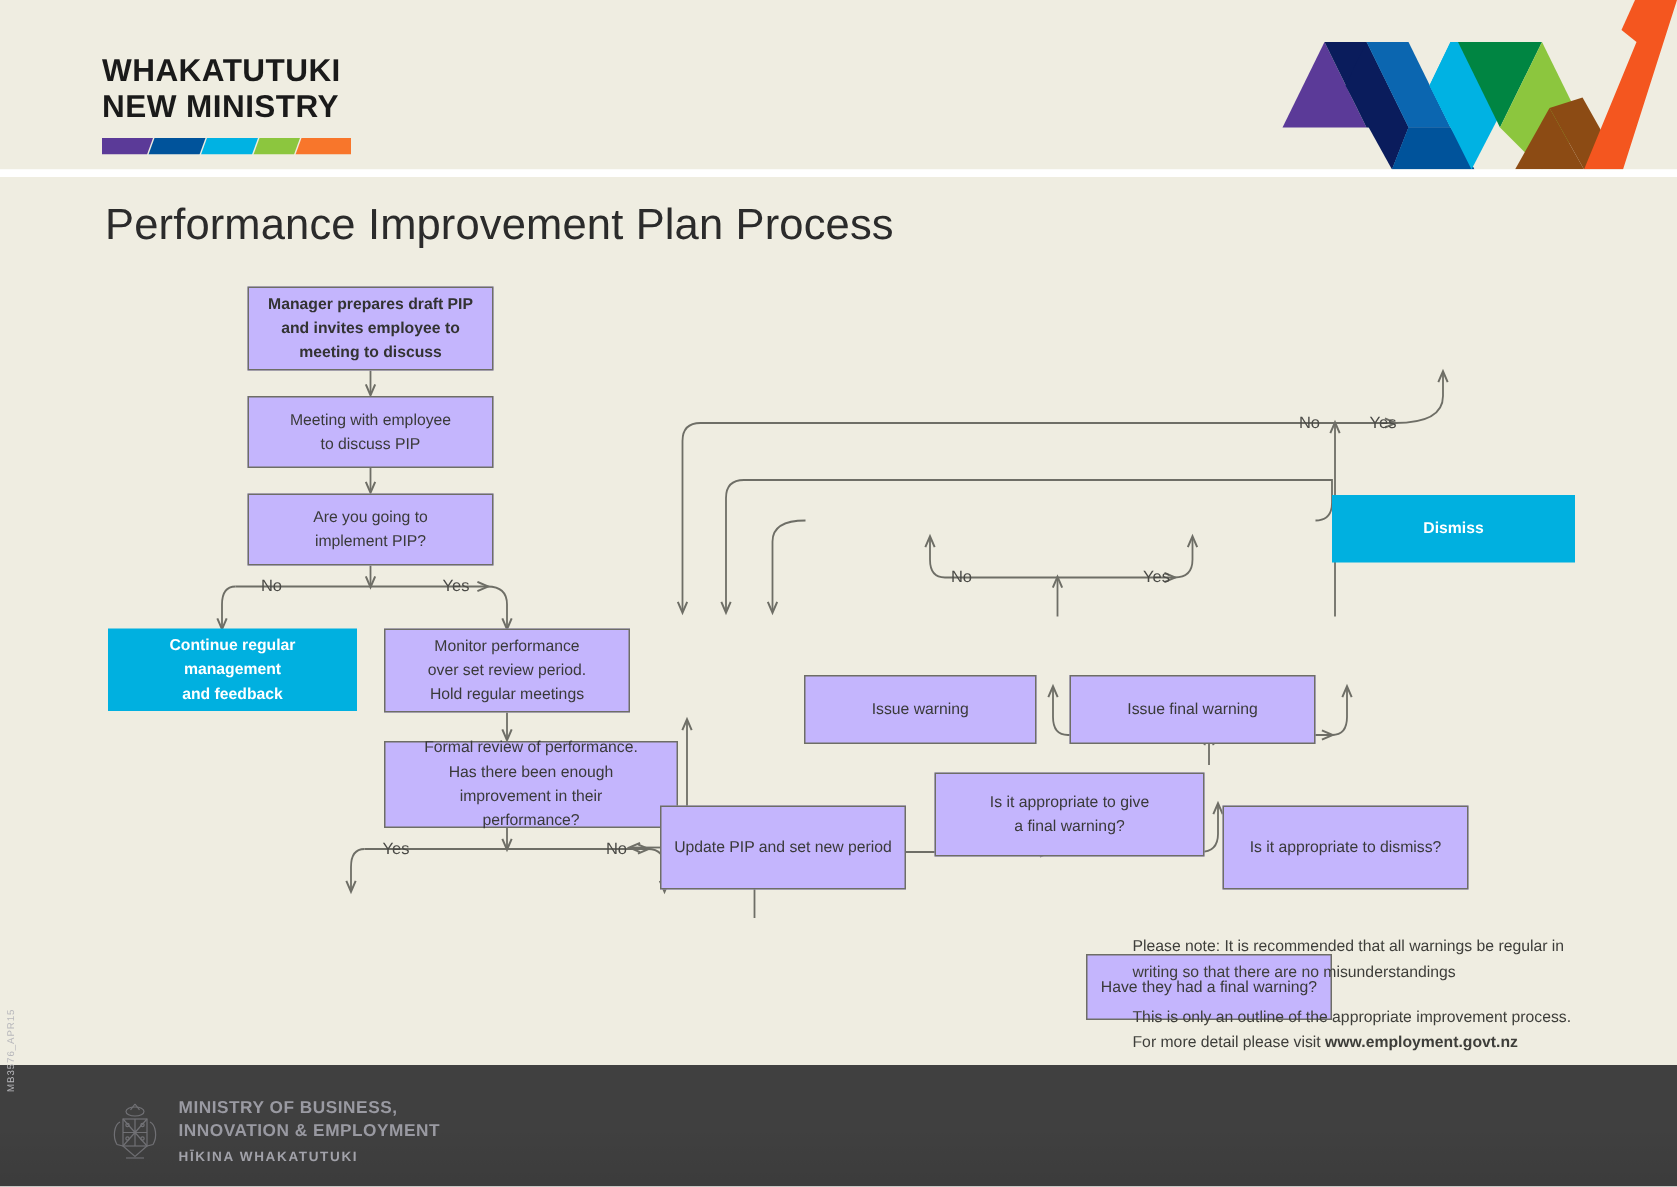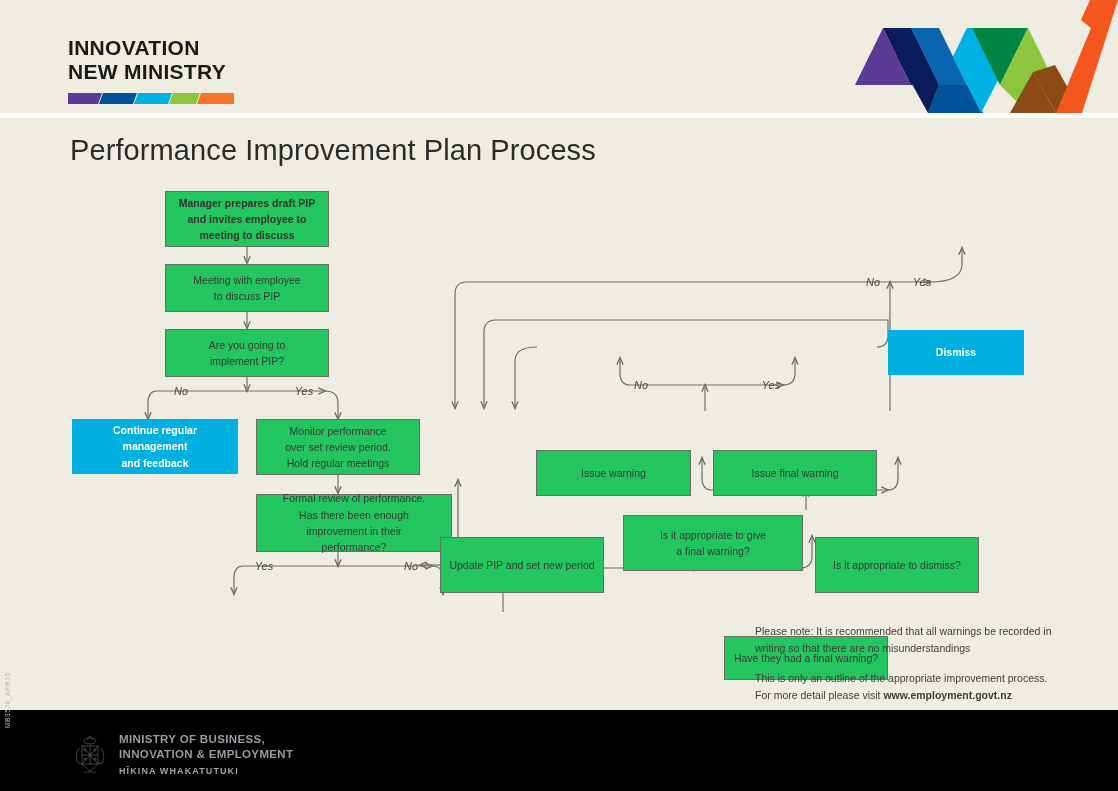--- a/index.html
+++ b/index.html
@@ -36,49 +36,49 @@
     background:#EFEDE1;
   }
   .page-title{
     position:absolute;left:70px;top:16px;
     font-size:29px;color:#2B2B2B;font-weight:normal;letter-spacing:0.1px;
   }
 
   
   .node{
     position:absolute;box-sizing:border-box;
-    background:#22c55e;border:1px solid #6E6E66;
+    background:#c4b5fd;border:1px solid #6E6E66;
     display:flex;align-items:center;justify-content:center;text-align:center;
     color:#3A3A3A;font-size:10.5px;line-height:1.55;padding:4px 8px;
   }
   .node.bold{font-weight:bold;color:#333;}
   .node.cyan{
     background:#00B0E0;border:none;color:#ffffff;font-weight:bold;
     font-size:10.5px;
   }
   .node.cyan.small{font-size:10px;}
 
   
   .wires{position:absolute;left:0;top:0;width:1118px;height:592px;pointer-events:none;}
   .lbl{
     position:absolute;color:#4A4A46;font-size:11px;
-    transform:translate(-50%,-50%);white-space:nowrap;font-style:italic;
+    transform:translate(-50%,-50%);white-space:nowrap;
   }
 
   
   .notes{
     position:absolute;left:755px;top:505px;width:300px;
     color:#3E3E3A;font-size:10.5px;line-height:1.62;
   }
   .notes p{margin:0 0 13px 0;}
   .notes b{font-weight:bold;}
 
   
   .footer{
-    position:absolute;left:0;top:710px;width:1118px;height:81px;background:#000000;
+    position:absolute;left:0;top:710px;width:1118px;height:81px;background:#404040;
   }
   .footer-fade{
     position:absolute;left:0;bottom:0;width:1118px;height:40px;
     background:linear-gradient(to bottom,rgba(255,255,255,0),rgba(0,0,0,0.07));
   }
   .mbie{position:absolute;left:72px;top:22px;display:flex;align-items:flex-start;gap:11px;}
   .mbie-crest{width:36px;height:44px;opacity:.55;}
   .mbie-txt{color:#9A9AA2;}
   .mbie-l1{font-size:11.5px;font-weight:bold;letter-spacing:0.35px;line-height:1.33;white-space:pre-line;}
   .mbie-l2{font-size:9px;font-weight:bold;letter-spacing:1.1px;margin-top:3px;color:#A8A8B0;}
@@ -90,21 +90,21 @@
   }
 </style>
 </head>
 <body>
 
 <div class="page">
 
   <div class="header">
 
     <div class="logo">
-      <div class="logo-text">INNOVATION</div>
+      <div class="logo-text">WHAKATUTUKI</div>
       <div class="logo-text">NEW MINISTRY</div>
       <div class="logo-bars">
         <svg width="166" height="11" viewBox="0 0 166 11">
           <polygon points="0,0 34,0 30,11 0,11" fill="#5B3A98"></polygon>
           <polygon points="35,0 69,0 65,11 31,11" fill="#00539B"></polygon>
           <polygon points="70,0 104,0 100,11 66,11" fill="#00B2E3"></polygon>
           <polygon points="105,0 132,0 128,11 101,11" fill="#8CC63E"></polygon>
           <polygon points="133,0 166,0 166,11 129,11" fill="#F8762B"></polygon>
         </svg>
       </div>
@@ -228,24 +228,24 @@
     <div class="node" style="left:536px;top:332px;width:155px;height:46px;">Issue warning</div>
 
     <div class="node" style="left:713px;top:332px;width:164px;height:46px;">Issue final warning</div>
 
     <div class="node" style="left:623px;top:397px;width:180px;height:56px;">Is it appropriate to give<br>a final warning?</div>
 
     <div class="node" style="left:724px;top:518px;width:164px;height:44px;">Have they had a final warning?</div>
 
     <div class="node" style="left:815px;top:419px;width:164px;height:56px;">Is it appropriate to dismiss?</div>
 
-    <div class="node cyan" style="left:888px;top:212px;width:136px;height:45px;">Dismiss</div>
+    <div class="node cyan" style="left:888px;top:212px;width:162px;height:45px;">Dismiss</div>
 
     <div class="notes">
-      <p>Please note: It is recommended that all warnings be recorded in writing so that there are no misunderstandings</p>
+      <p>Please note: It is recommended that all warnings be regular in writing so that there are no misunderstandings</p>
       <p><span>This is only an outline of the appropriate improvement process. For more detail please visit </span><b>www.employment.govt.nz</b></p>
     </div>
 
   </div>
 
   <div class="footer">
     <div class="mbie">
       <svg class="mbie-crest" viewBox="0 0 36 44">
         <g fill="none" stroke="#9A9AA2" stroke-width="0.8">
           <path d="M18,4 L15,8 M18,4 L21,8"></path>

